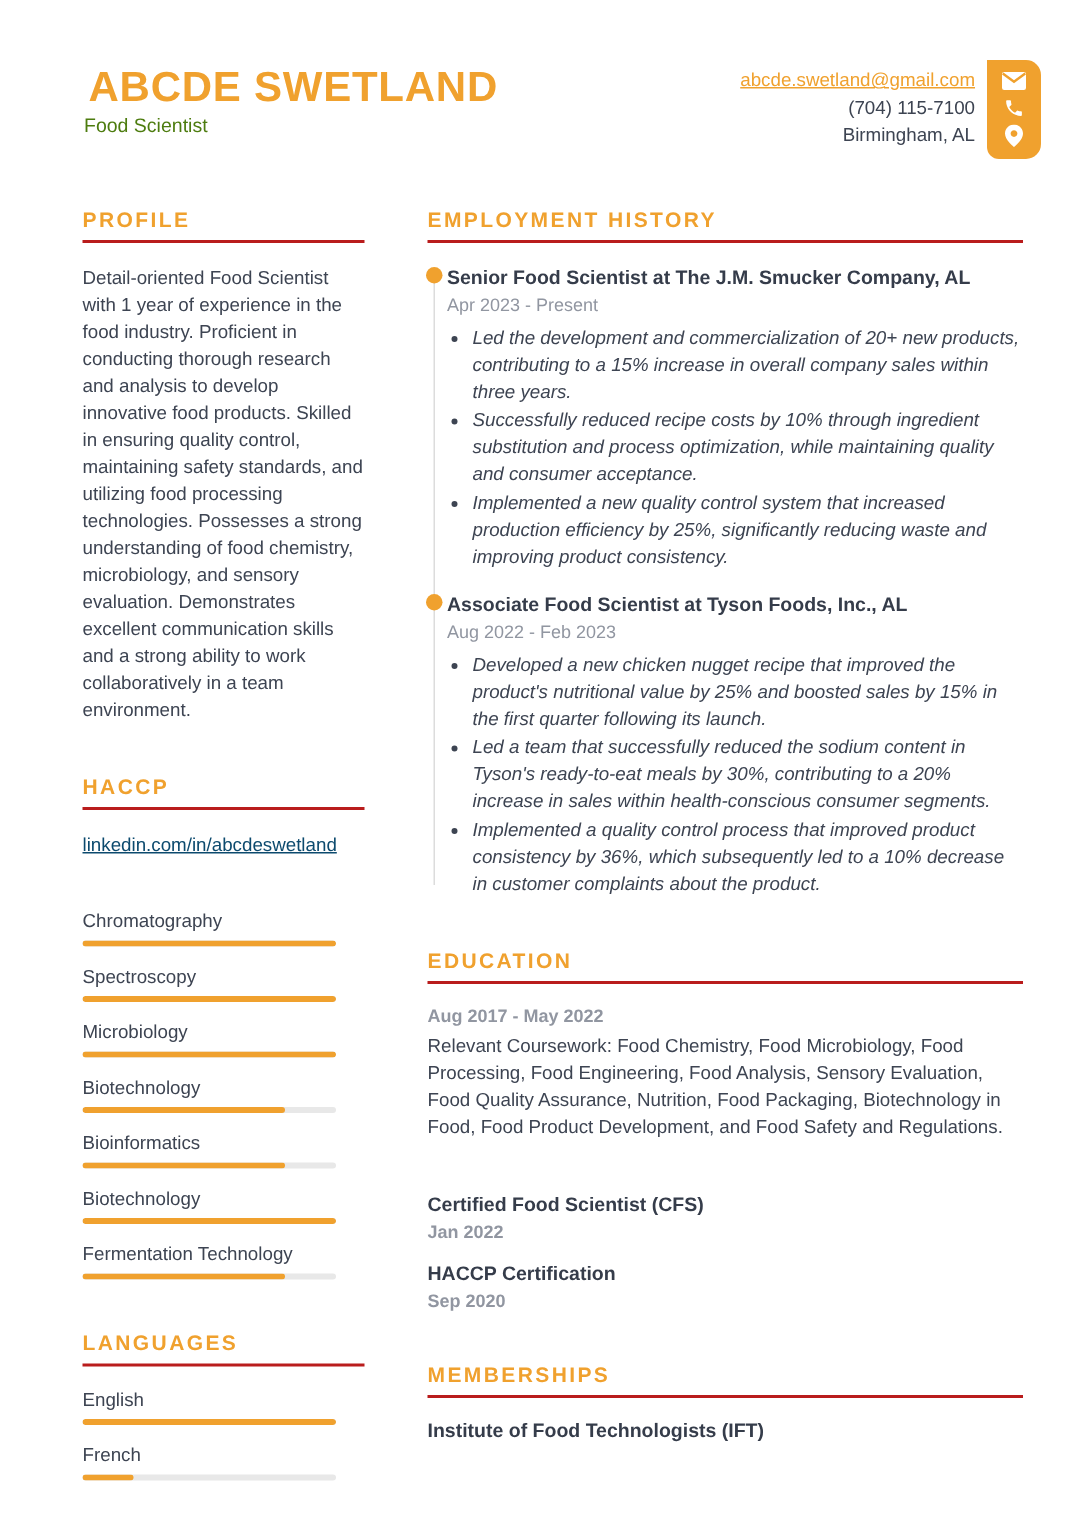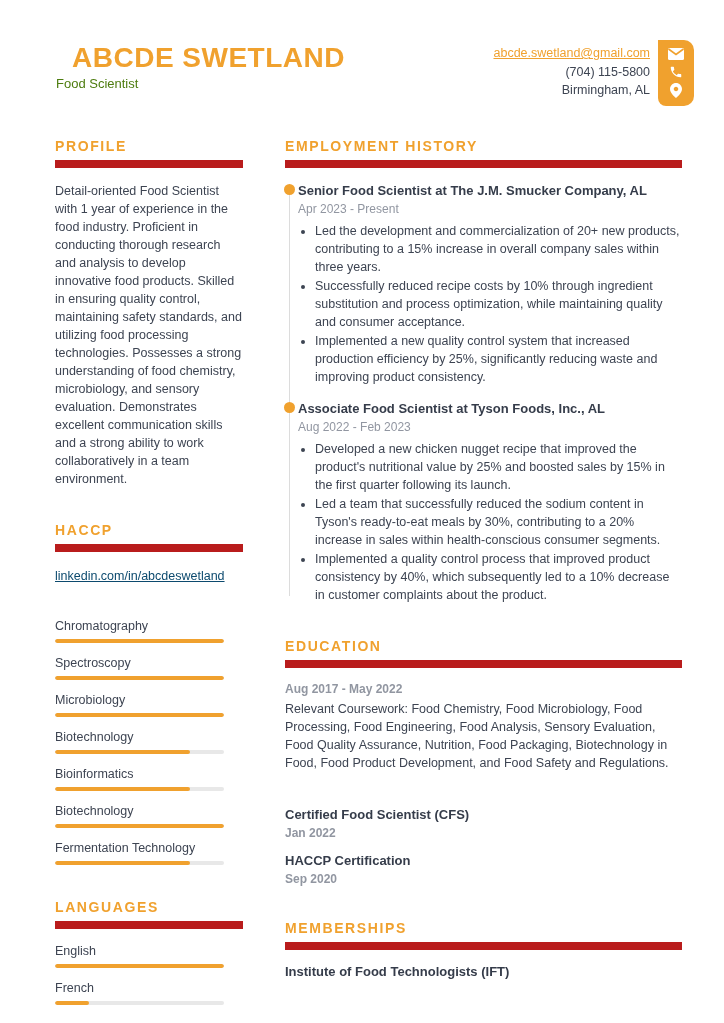--- a/index.html
+++ b/index.html
@@ -4,21 +4,21 @@
 <style>
   * { margin:0; padding:0; box-sizing:border-box; }
   html,body { background:#ffffff; }
   .page {
     position:relative; width:724px; height:1023px; margin:0 auto;
     background:#ffffff; overflow:hidden;
     font-family:"Liberation Sans", sans-serif; color:#3d4452;
   }
   
   .name {
-    position:absolute; left:72px; top:42px;
+    position:absolute; left:59px; top:42px;
     font-size:28px; font-weight:bold; letter-spacing:.5px; color:#f0a12e;
   }
   .job-title { position:absolute; left:56px; top:76px; font-size:13px; color:#4d7c0f; }
   .contact-lines {
     position:absolute; right:74px; top:44px; text-align:right;
     font-size:12.5px; line-height:18.5px;
   }
   .contact-lines a { color:#f0a12e; text-decoration:underline; }
   .contact-tab {
     position:absolute; left:658px; top:40px; width:36px; height:66px;
@@ -26,21 +26,21 @@
     display:flex; flex-direction:column; align-items:center; justify-content:space-evenly;
     padding:4px 0;
   }
   .contact-tab svg { display:block; }
   
   .left-col  { position:absolute; left:55px;  top:138px; width:188px; }
   .right-col { position:absolute; left:285px; top:138px; width:397px; }
   .sec { margin-bottom:34px; }
   h2.sec-head {
     font-size:14px; font-weight:bold; letter-spacing:1.6px; color:#f0a12e;
-    padding-bottom:6px; border-bottom:8px solid #b91c1c; margin-bottom:14px;
+    padding-bottom:6px; border-bottom:2px solid #b91c1c; margin-bottom:14px;
   }
   .body-text { font-size:12.5px; line-height:18px; color:#3d4452; }
   .left-col a.plain-link { color:#0c4a6e; font-size:12.5px; text-decoration:underline; }
   
   .meter { margin-bottom:12px; }
   .meter .lbl { font-size:12.5px; line-height:17px; margin-bottom:4px; }
   .track { width:169px; height:4px; background:#e8e8e8; border-radius:2px; overflow:hidden; }
   .fill  { height:4px; background:#f0a12e; border-radius:2px; }
   
   .timeline { position:relative; padding-left:13px; }
@@ -49,37 +49,37 @@
     width:1px; background:#dcdcdc;
   }
   .job { position:relative; margin-bottom:14px; }
   .job .dot {
     position:absolute; left:-14px; top:2px; width:11px; height:11px;
     background:#f0a12e; border-radius:50%;
   }
   .item-title { font-size:13px; font-weight:bold; color:#353c4a; line-height:17px; margin-bottom:3px; }
   .item-date  { font-size:12px; color:#9196a1; margin-bottom:6px; }
   ul.bullets { margin:0 0 0 0; padding-left:17px; }
-  ul.bullets li { font-size:12.5px; line-height:18px; margin-bottom:1px; }
+  ul.bullets li { font-size:12.5px; line-height:18px; margin-bottom:1px;font-style:italic; }
   
   .entry { margin-bottom:12px; }
   .entry .item-date { margin-bottom:4px;font-weight:bold; }
   .member { font-size:13px; font-weight:bold; color:#353c4a; margin-bottom:10px; }
 </style>
 </head>
 <body>
 
 <div class="page">
 
   <div class="name">ABCDE SWETLAND</div>
   <div class="job-title">Food Scientist</div>
 
   <div class="contact-lines">
     <div><a href="#">abcde.swetland@gmail.com</a></div>
-    <div>(704) 115-5800</div>
+    <div>(704) 115-7100</div>
     <div>Birmingham, AL</div>
   </div>
 
   <div class="contact-tab">
     <span>
       <svg width="16" height="12" viewBox="0 0 16 12">
           <rect x="0" y="0" width="16" height="12" rx="1.5" fill="#ffffff"></rect>
           <path d="M0.5 1 L8 6.5 L15.5 1" fill="none" stroke="#f0a12e" stroke-width="1.6"></path>
         </svg>
     </span>
@@ -187,21 +187,21 @@
           </ul>
         </div>
 
         <div class="job">
           <span class="dot"></span>
           <div class="item-title">Associate Food Scientist at Tyson Foods, Inc., AL</div>
           <div class="item-date">Aug 2022 - Feb 2023</div>
           <ul class="bullets">
             <li>Developed a new chicken nugget recipe that improved the product's nutritional value by 25% and boosted sales by 15% in the first quarter following its launch.</li>
             <li>Led a team that successfully reduced the sodium content in Tyson's ready-to-eat meals by 30%, contributing to a 20% increase in sales within health-conscious consumer segments.</li>
-            <li>Implemented a quality control process that improved product consistency by 40%, which subsequently led to a 10% decrease in customer complaints about the product.</li>
+            <li>Implemented a quality control process that improved product consistency by 36%, which subsequently led to a 10% decrease in customer complaints about the product.</li>
           </ul>
         </div>
 
       </div>
     </div>
 
     <div class="sec">
       <h2 class="sec-head">EDUCATION</h2>
       <div class="entry">
         <div class="item-date">Aug 2017 - May 2022</div>

